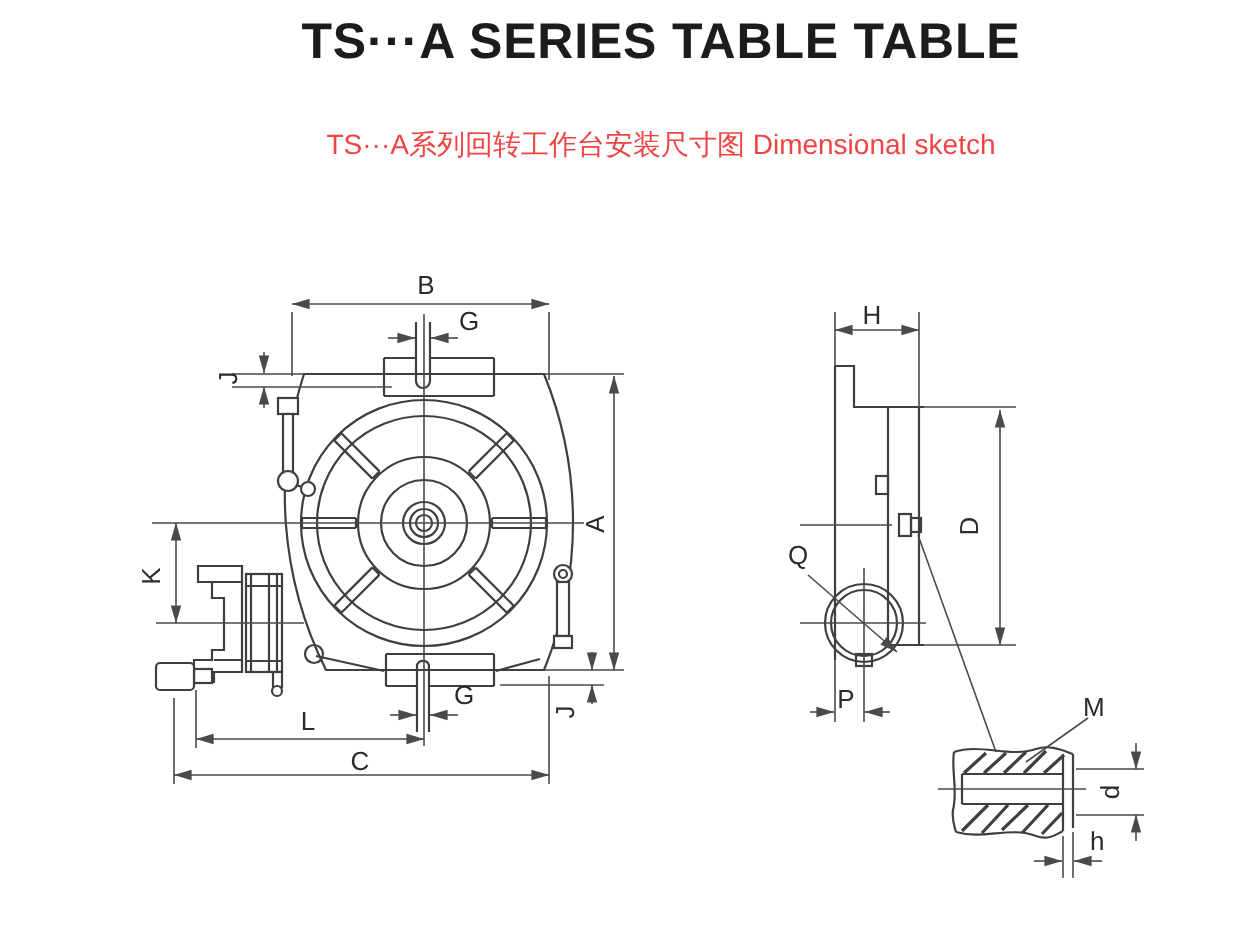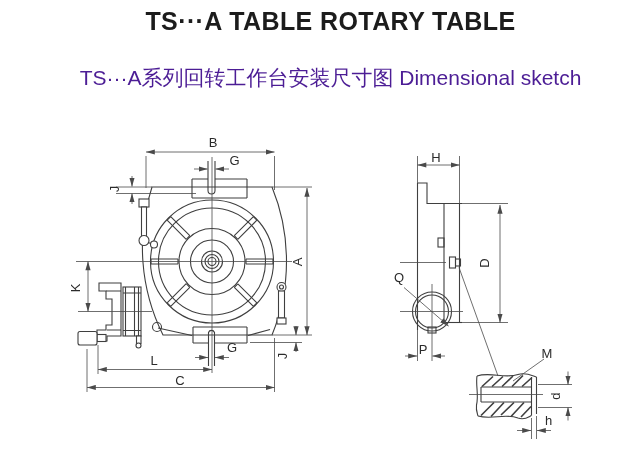--- a/index.html
+++ b/index.html
@@ -2,32 +2,32 @@
 <html><head>
 <meta charset="utf-8">
 <style>
   html,body{margin:0;padding:0;}
   body{
     width:621px;height:468px;background:#ffffff;overflow:hidden;position:relative;
     font-family:"Liberation Sans", sans-serif;
   }
   .hdr{position:absolute;left:40px;width:581px;text-align:center;color:#1c1c1c;}
   .title{top:7px;font-size:25px;font-weight:bold;letter-spacing:0.4px;}
-  .subtitle{top:64px;font-size:21px;font-weight:normal;color:#4c1d95;}
+  .subtitle{top:64px;font-size:14px;font-weight:normal;color:#ef4444;}
   svg{position:absolute;left:0;top:0;}
   .geo{stroke:#3f3f3f;stroke-width:1.1;fill:none;stroke-linecap:butt;}
   .geo .wh{fill:#ffffff;}
   .thin{stroke:#4a4a4a;stroke-width:0.8;fill:none;}
   .hatch{stroke:#3f3f3f;stroke-width:1.6;fill:none;}
   .lbl text{font-family:"Liberation Sans",sans-serif;font-size:13px;fill:#2b2b2b;stroke:none;}
 </style>
 </head>
 <body>
 
-<div class="hdr title">TS···A TABLE ROTARY TABLE</div>
+<div class="hdr title">TS···A SERIES TABLE TABLE</div>
 <div class="hdr subtitle">TS···A系列回转工作台安装尺寸图 Dimensional sketch</div>
 
 <svg width="621" height="468" viewBox="0 0 621 468">
   <defs>
     <marker id="arrE" markerUnits="userSpaceOnUse" markerWidth="10" markerHeight="7" refX="8.8" refY="3" orient="auto">
       <path d="M0,0.4 L9,3 L0,5.6 Z" fill="#4a4a4a" stroke="none"></path>
     </marker>
     <marker id="arrS" markerUnits="userSpaceOnUse" markerWidth="10" markerHeight="7" refX="0.2" refY="3" orient="auto">
       <path d="M9,0.4 L0,3 L9,5.6 Z" fill="#4a4a4a" stroke="none"></path>
     </marker>

